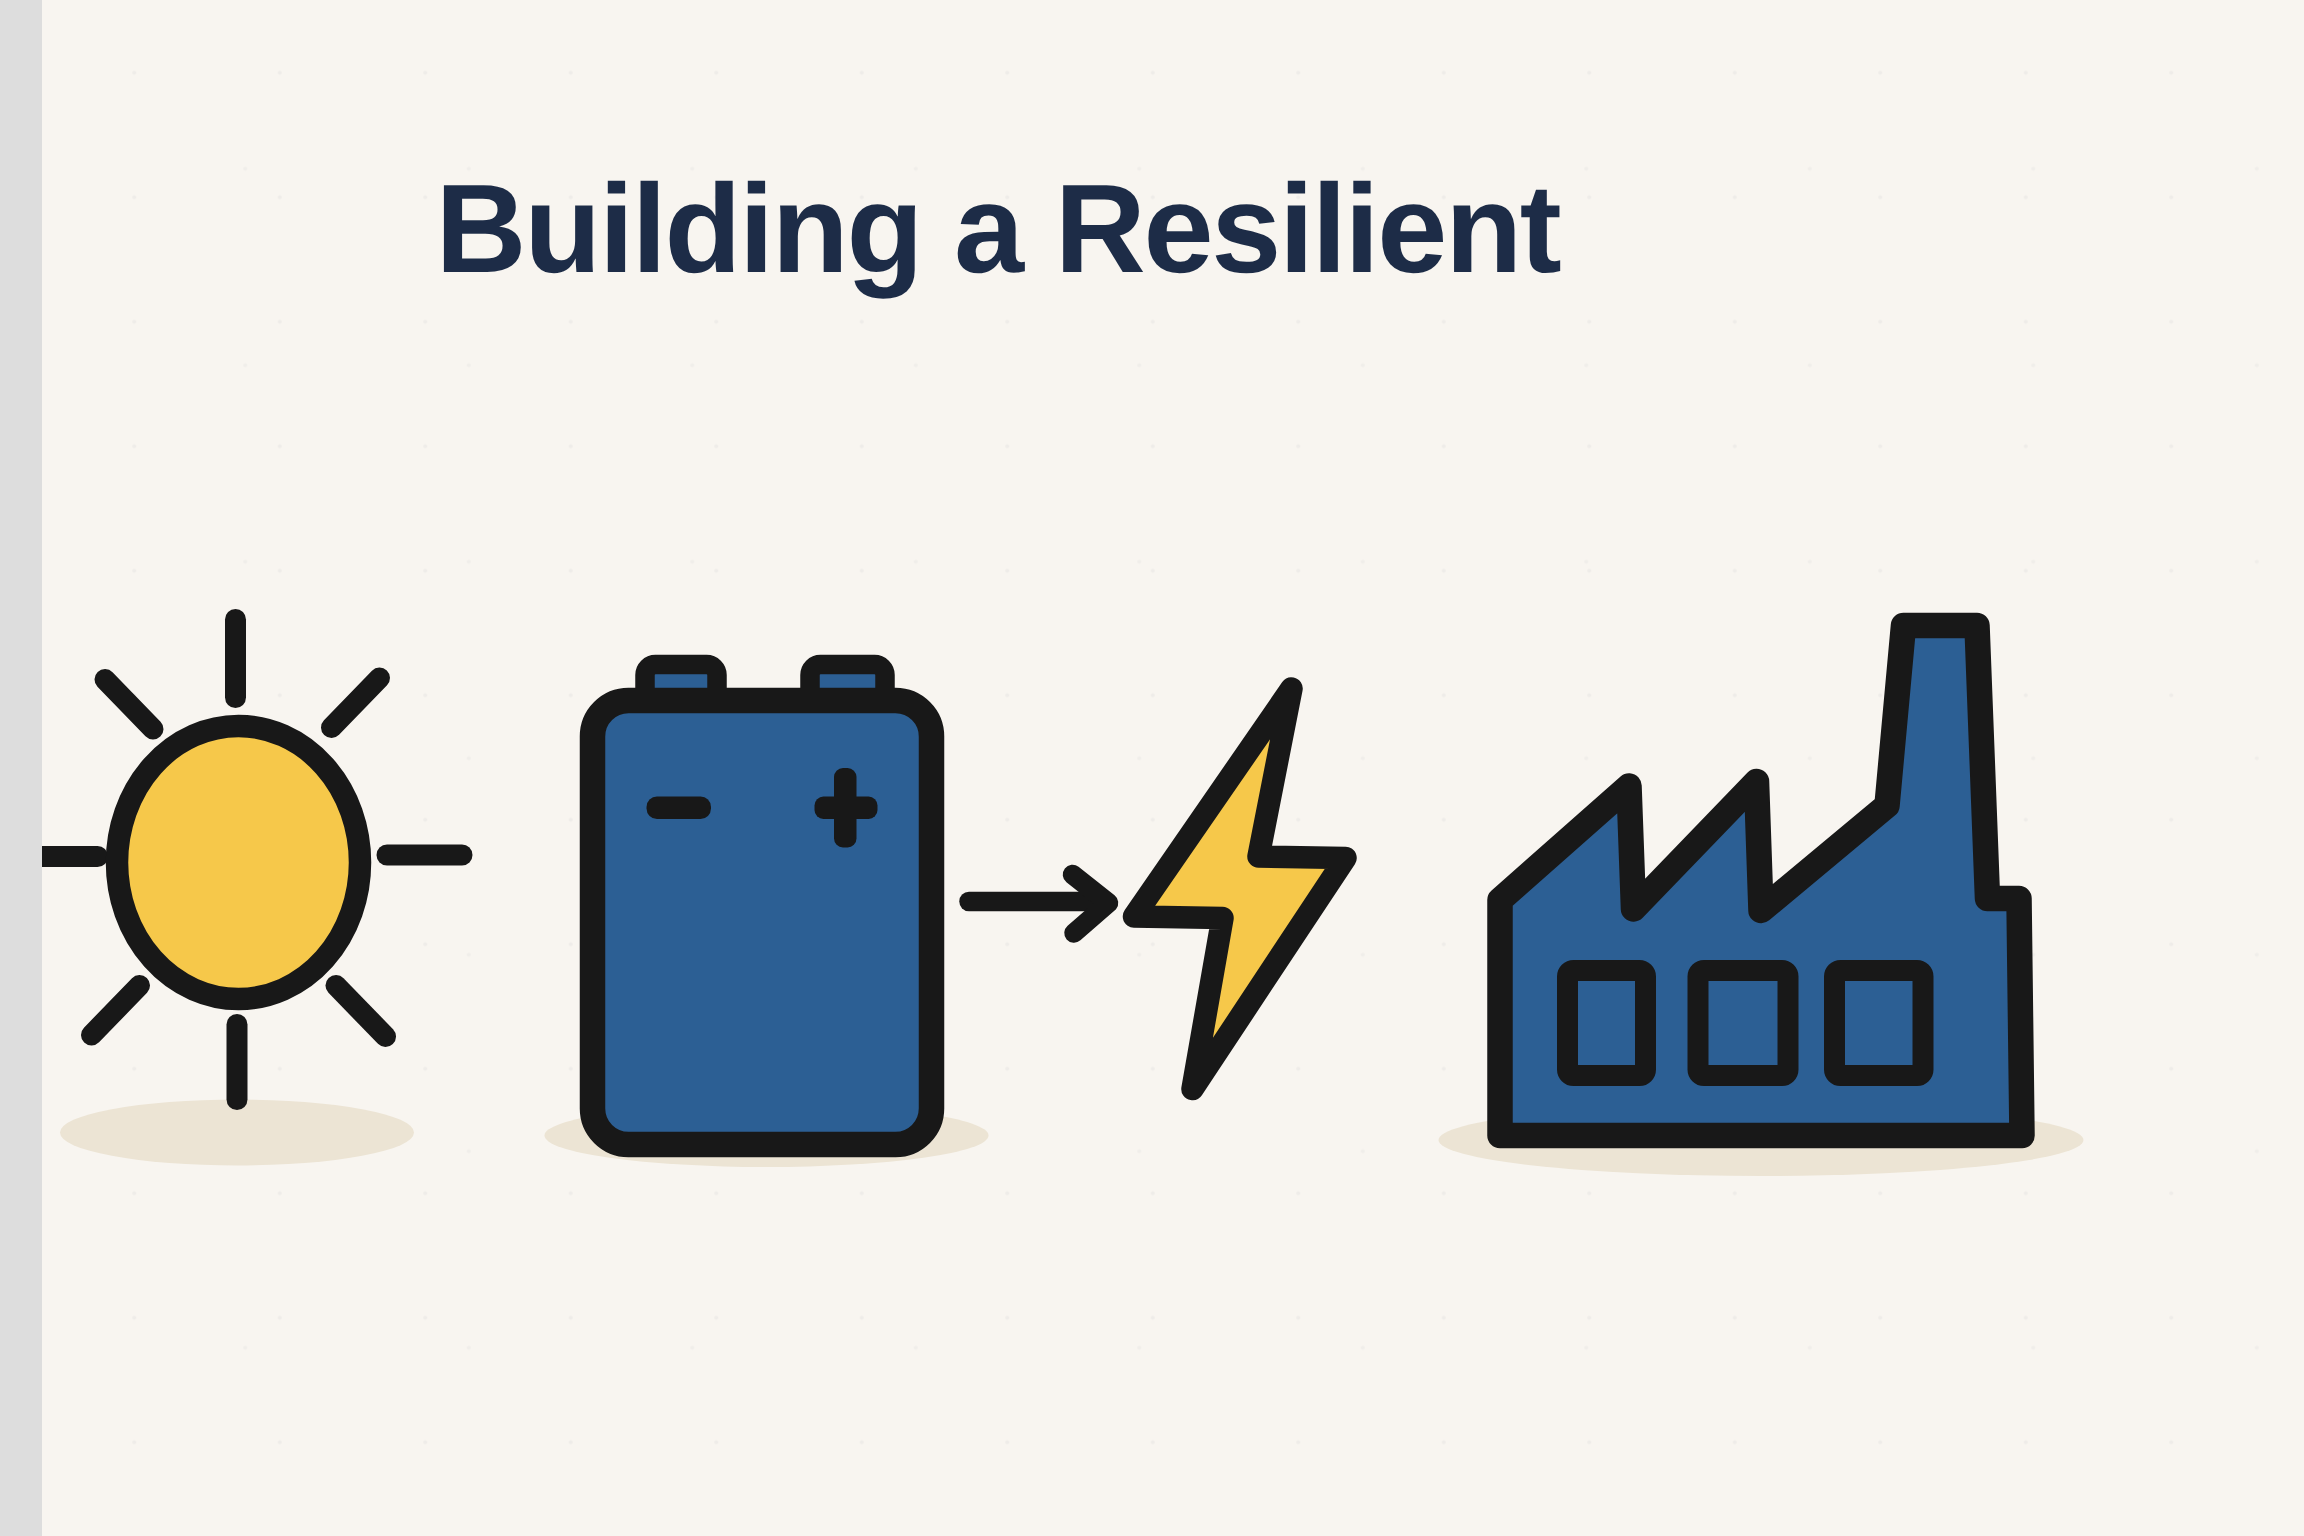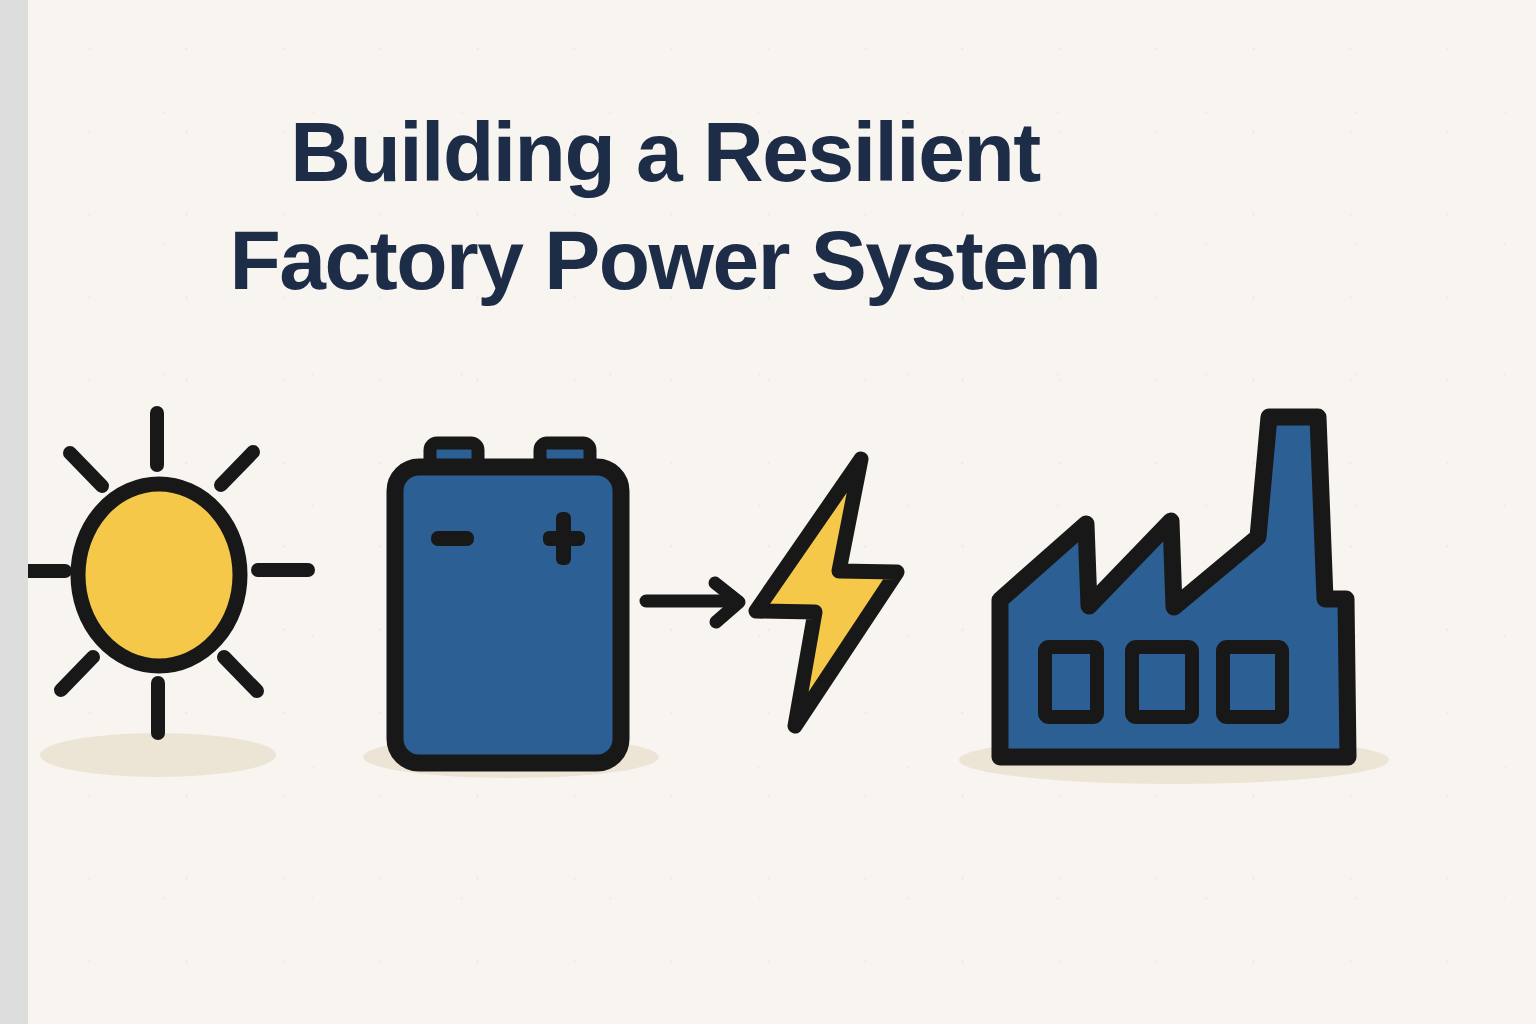--- a/index.html
+++ b/index.html
@@ -46,21 +46,20 @@
   #bolt-svg{left:700px;top:435px;width:200px;height:320px;}
   #factory-svg{left:930px;top:400px;width:440px;height:400px;}
 </style>
 </head>
 <body>
 
 <div class="stage">
 
   <div class="title-block">
     <div>Building a Resilient</div>
-    <div>Factory Power System</div>
   </div>
 
   <svg id="sun-svg" class="icon-svg" viewBox="0 400 300 390" aria-label="sun">
     <ellipse cx="130" cy="755" rx="118" ry="22" fill="var(--shadow)"></ellipse>
     <g stroke="var(--outline)" stroke-width="14" stroke-linecap="round">
       <line x1="129" y1="413" x2="129" y2="465"></line>
       <line x1="130" y1="683" x2="130" y2="733"></line>
       <line x1="-12" y1="571" x2="37" y2="571"></line>
       <line x1="230" y1="570" x2="280" y2="570"></line>
       <line x1="42" y1="453" x2="74" y2="486"></line>

